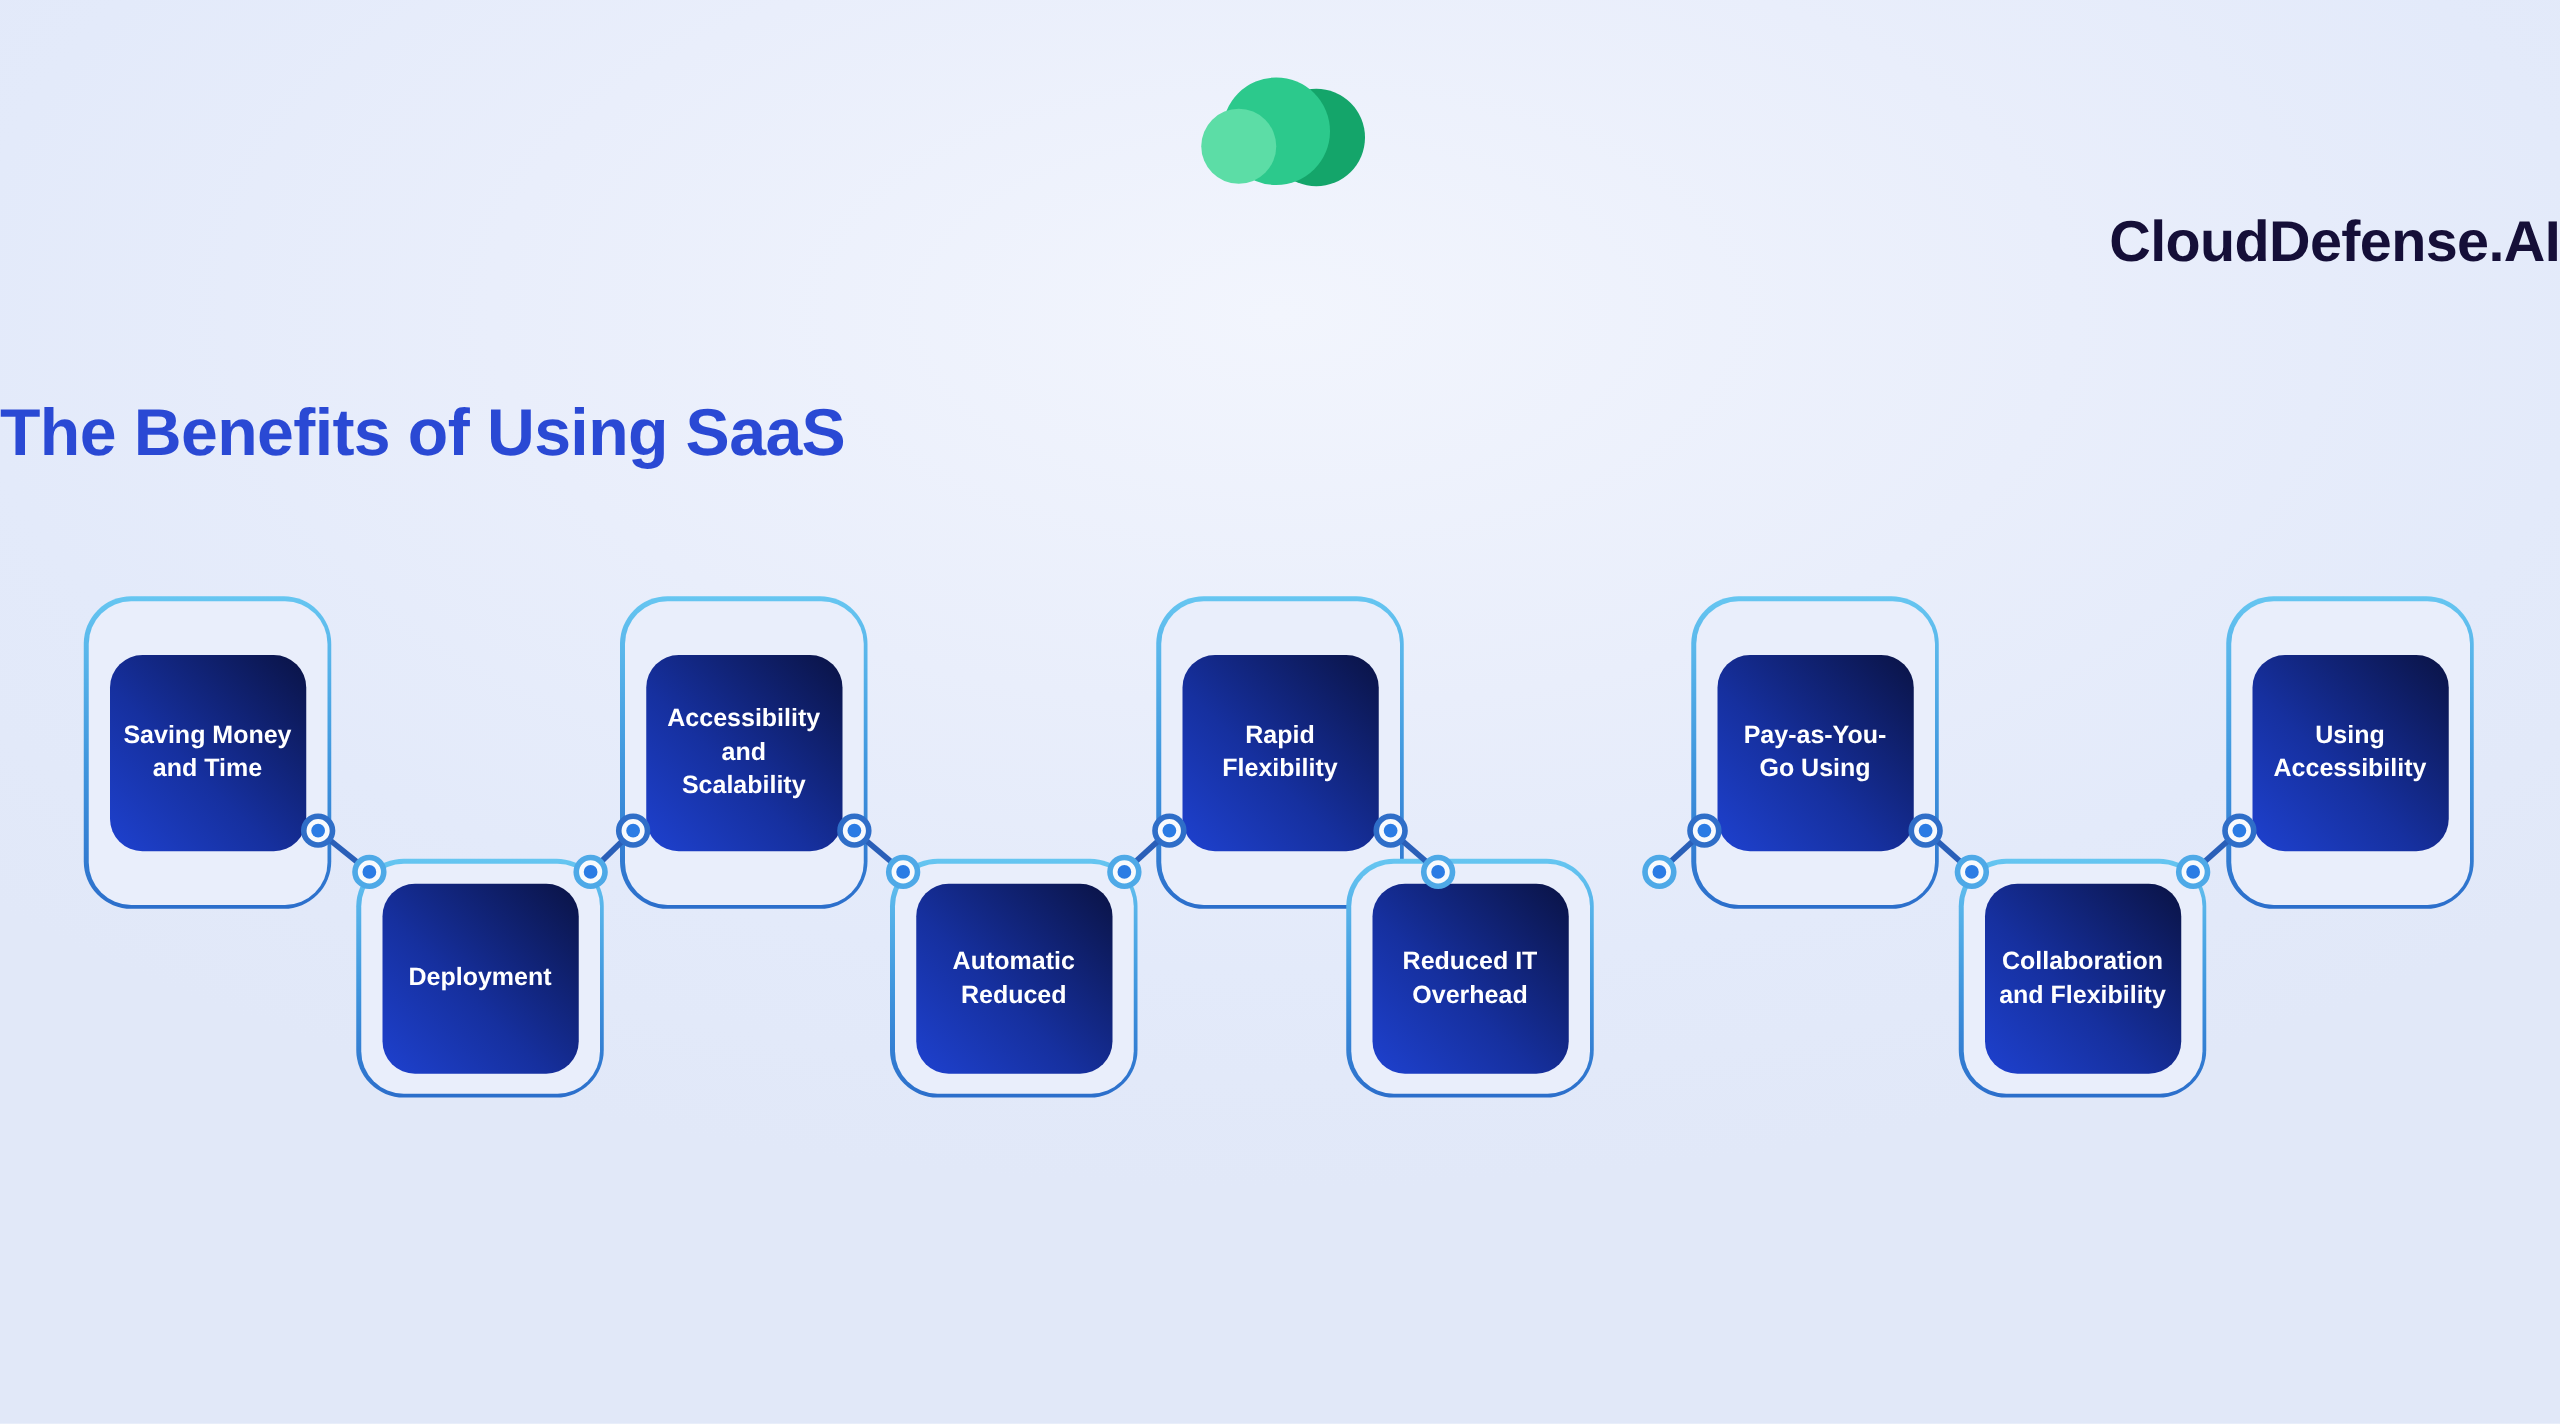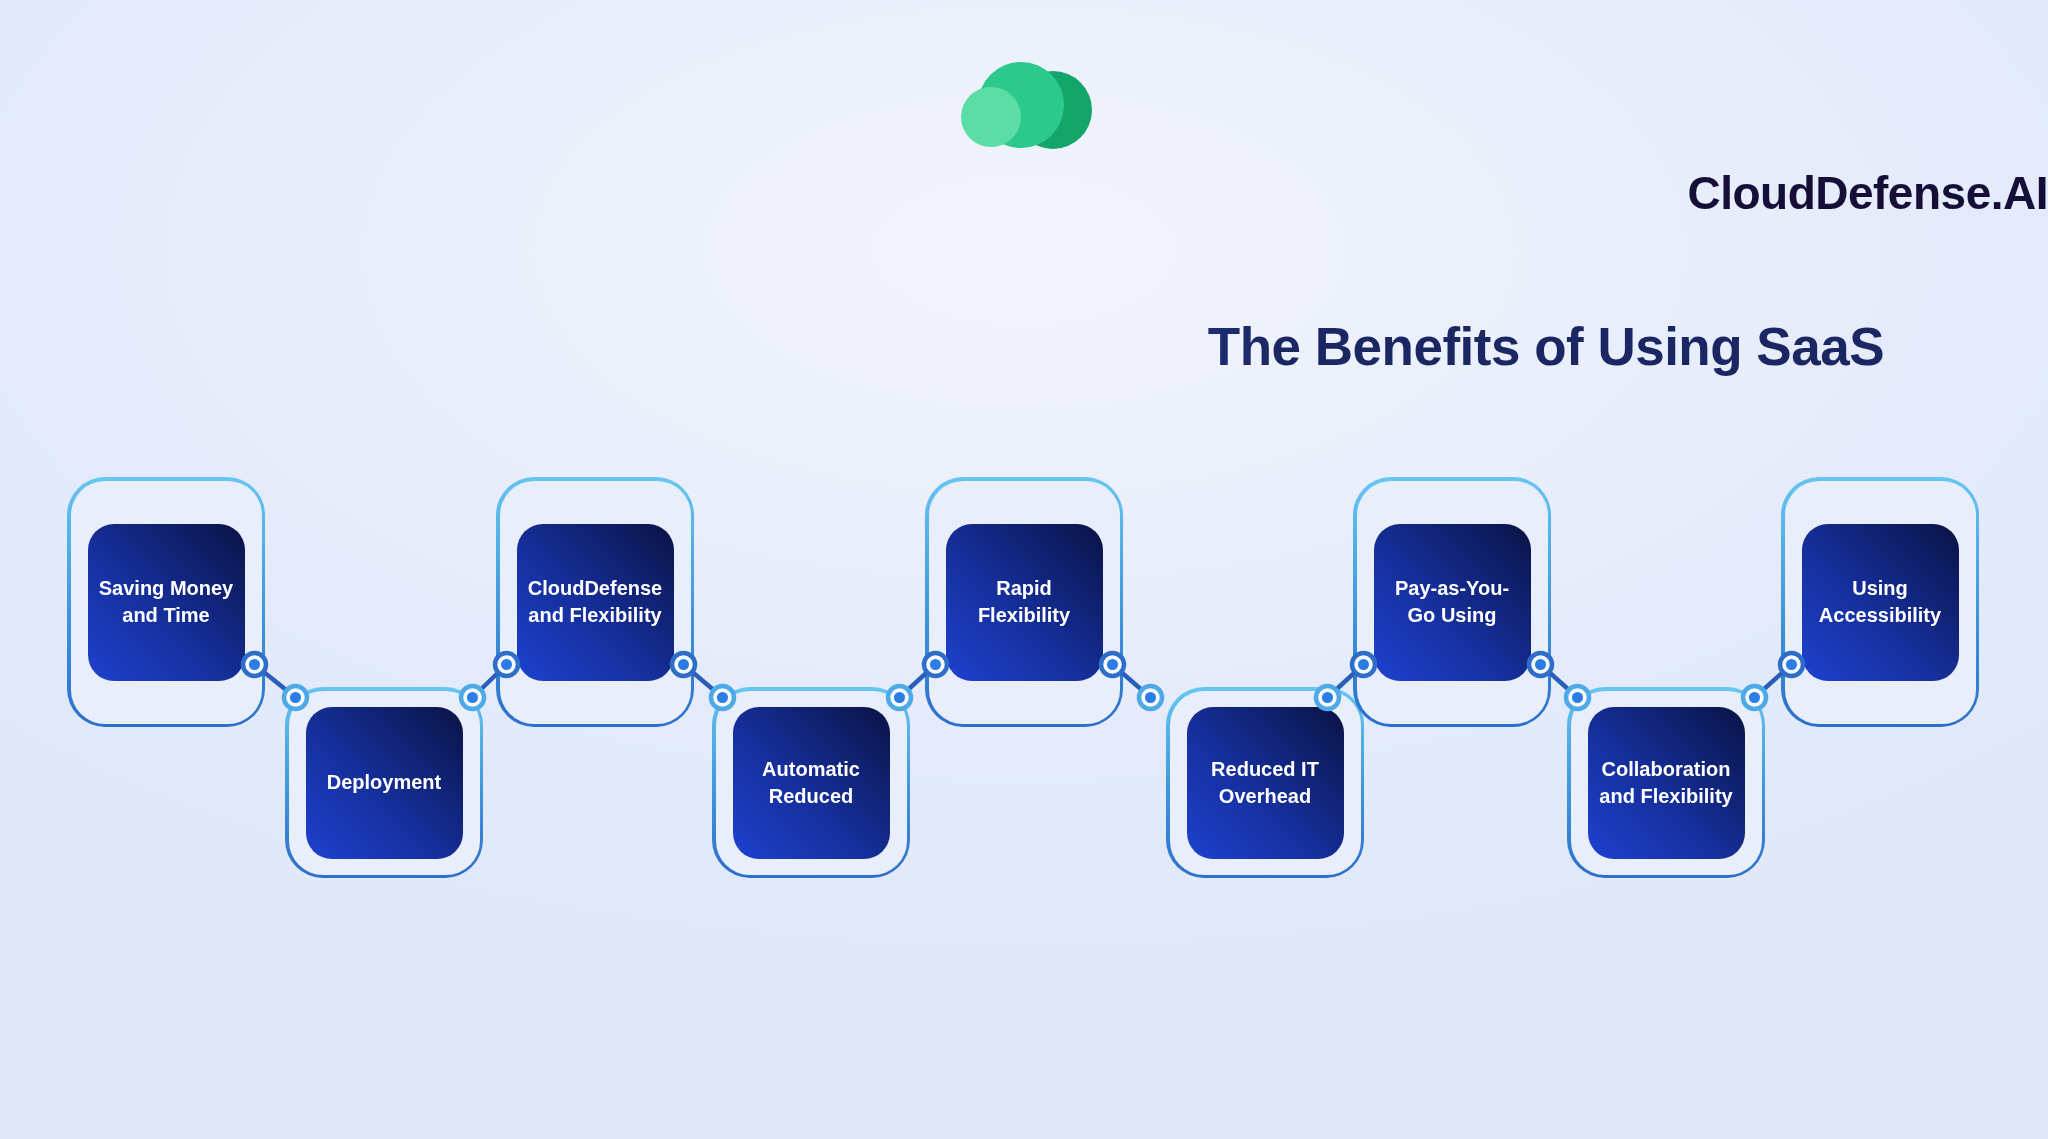--- a/index.html
+++ b/index.html
@@ -24,21 +24,21 @@
   .brand {
     position: absolute; left: 0; top: 166px; width: 2048px;
     text-align: right;
     font-size: 46px; font-weight: bold; letter-spacing: -0.5px;
     color: #150f38;
   }
 
   
   .title {
     position: absolute; left: 0; top: 316px; width: 1884px;
-    text-align: right;
+    text-align: left;
     font-size: 53px; font-weight: bold; letter-spacing: -0.5px;
     background: linear-gradient(90deg, #2a49d4 0%, #2a49d4 38%, #1b2763 68%, #1b2763 100%);
     -webkit-background-clip: text; background-clip: text;
     -webkit-text-fill-color: transparent; color: #2440b8;
   }
 
   
   .node {
     position: absolute; width: 198px; border-radius: 38px;
     background: linear-gradient(180deg, #66c6f1 0%, #3f95dd 55%, #2b6ecb 100%);
@@ -84,34 +84,34 @@
     <div class="square">Saving Money and Time</div>
   </div>
 </div>
 <div class="node bottom" style="left:285px">
   <div class="node-fill">
     <div class="square">Deployment</div>
   </div>
 </div>
 <div class="node top" style="left:496px">
   <div class="node-fill">
-    <div class="square">CloudDefense and Flexibility</div>
+    <div class="square">Accessibility and Scalability</div>
   </div>
 </div>
 <div class="node bottom" style="left:712px">
   <div class="node-fill">
     <div class="square">Automatic Reduced</div>
   </div>
 </div>
 <div class="node top" style="left:925px">
   <div class="node-fill">
     <div class="square">Rapid Flexibility</div>
   </div>
 </div>
-<div class="node bottom" style="left:1166px">
+<div class="node bottom" style="left:1077px">
   <div class="node-fill">
     <div class="square">Reduced IT Overhead</div>
   </div>
 </div>
 <div class="node top" style="left:1353px">
   <div class="node-fill">
     <div class="square">Pay-as-You-Go Using</div>
   </div>
 </div>
 <div class="node bottom" style="left:1567px">

